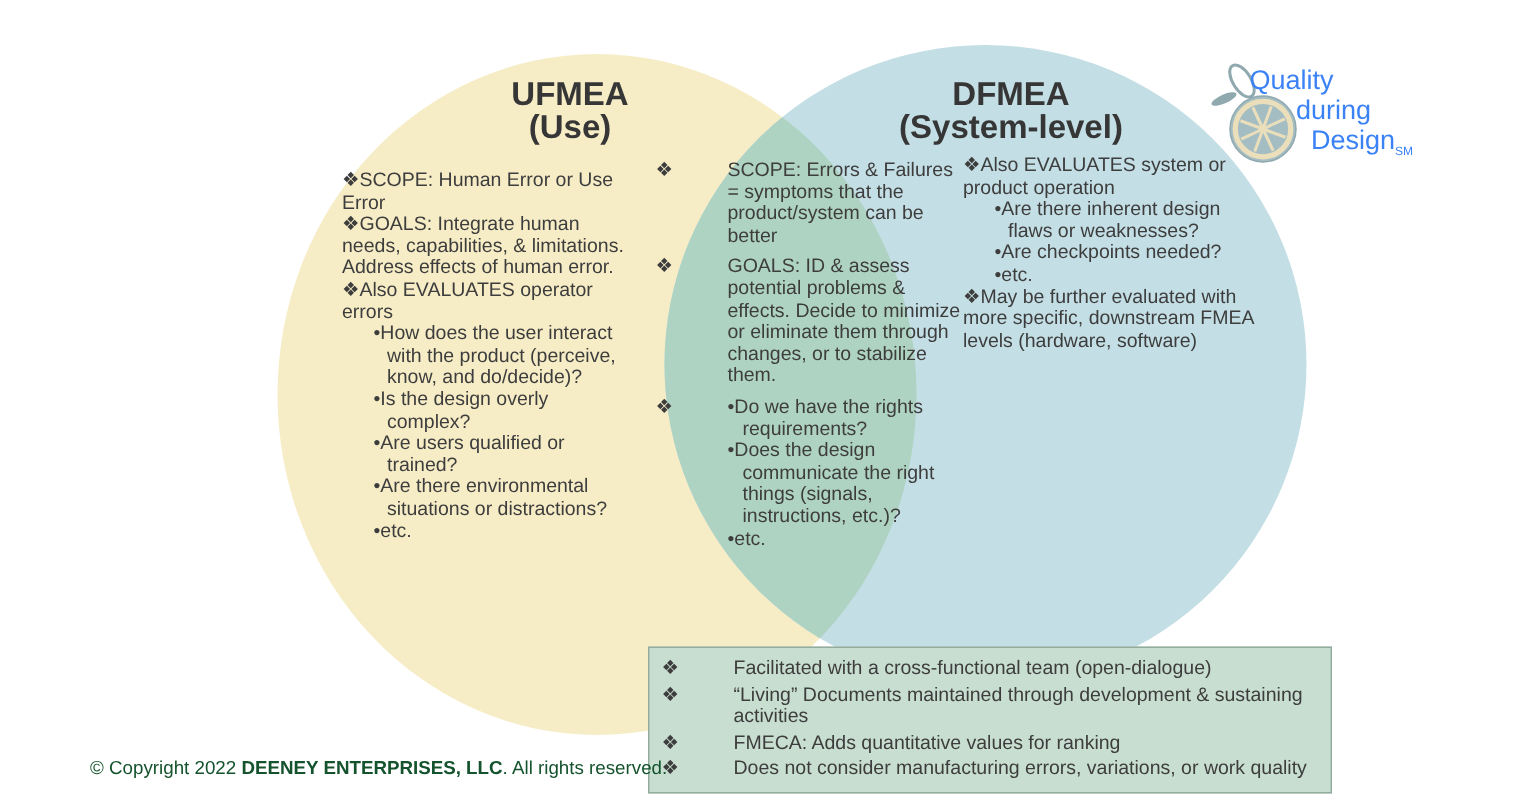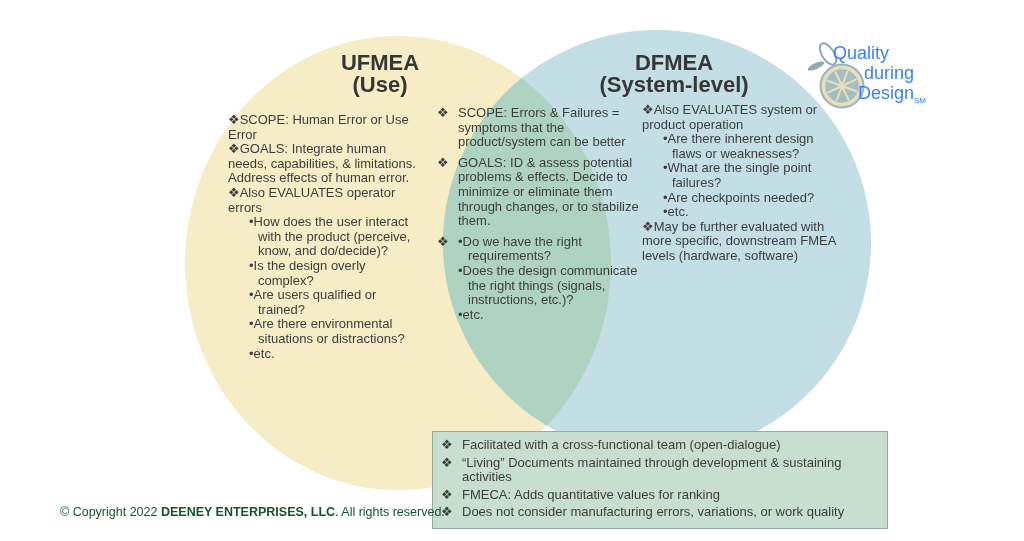--- a/index.html
+++ b/index.html
@@ -22,35 +22,35 @@
   .mb8{margin-bottom:8px;}
   .mt8{margin-top:8px;}
 
   ul.dots{list-style:none;margin:0;padding:0 0 0 21px;}
   ul.dots li{padding-left:9px;text-indent:-9px;margin:0;}
   ul.dots.tight{padding-left:0;}
   ul.dots.tight li{padding-left:10px;text-indent:-10px;}
 
   .mrow{display:flex;margin-bottom:6px;}
   .mrow .dia{flex:none;width:21px;}
-  .mrow .mtxt{flex:1;}
+  .mrow .mtxt{flex:1;margin-left:27px;}
 
   #shared-box{position:absolute;left:432px;top:431px;width:456px;min-height:89px;box-sizing:border-box;
               background:#c8ded0;border:1px solid #94ac9e;padding:6px 8px 5px 8px;
               font-size:13px;line-height:14.5px;}
   #shared-box .mrow{margin-bottom:3px;}
   #shared-box .mrow .dia{width:21px;text-align:left;}
 
   #footer{position:absolute;left:60px;top:505px;font-size:12.5px;color:#14532d;}
 
   #logo{position:absolute;left:800px;top:40px;width:190px;height:78px;color:#3b82f6;font-size:18px;line-height:20px;}
   #logo .lline{position:absolute;white-space:nowrap;}
   #logo .l1{left:33px;top:3px;}
   #logo .l2{left:64px;top:23px;}
-  #logo .l3{left:58px;top:43px;}
+  #logo .l3{left:74px;top:43px;}
   #logo .sm{font-size:8px;vertical-align:-4px;letter-spacing:0;}
   .logo-icon{position:absolute;left:4px;top:0px;}
 </style>
 </head>
 <body>
 
 <div class="canvas">
 
   <svg class="venn" width="1024" height="541" viewBox="0 0 1024 541">
     <defs>
@@ -93,33 +93,32 @@
       <div class="mtxt">SCOPE: Errors &amp; Failures = symptoms that the product/system can be better</div>
     </div>
     <div class="mrow">
       <span class="dia">❖</span>
       <div class="mtxt">GOALS: ID &amp; assess potential problems &amp; effects. Decide to minimize or eliminate them through changes, or to stabilize them.</div>
     </div>
     <div class="mrow">
       <span class="dia">❖</span>
       <div class="mtxt">
         <ul class="dots tight">
-          <li><span>•</span><span>Do we have the right requirements?</span></li>
+          <li><span>•</span><span>Do we have the rights requirements?</span></li>
           <li><span>•</span><span>Does the design communicate the right things (signals, instructions, etc.)?</span></li>
           <li><span>•</span><span>etc.</span></li>
         </ul>
       </div>
     </div>
   </div>
 
   <div id="right-col" class="col">
     <p>❖Also EVALUATES system or product operation</p>
     <ul class="dots">
       <li><span>•</span><span>Are there inherent design flaws or weaknesses?</span></li>
-      <li><span>•</span><span>What are the single point failures?</span></li>
       <li><span>•</span><span>Are checkpoints needed?</span></li>
       <li><span>•</span><span>etc.</span></li>
     </ul>
     <p class="mt8">❖May be further evaluated with more specific, downstream FMEA levels (hardware, software)</p>
   </div>
 
   <div id="shared-box">
     <div class="mrow">
       <span class="dia">❖</span>
       <div class="mtxt">Facilitated with a cross-functional team (open-dialogue)</div>

